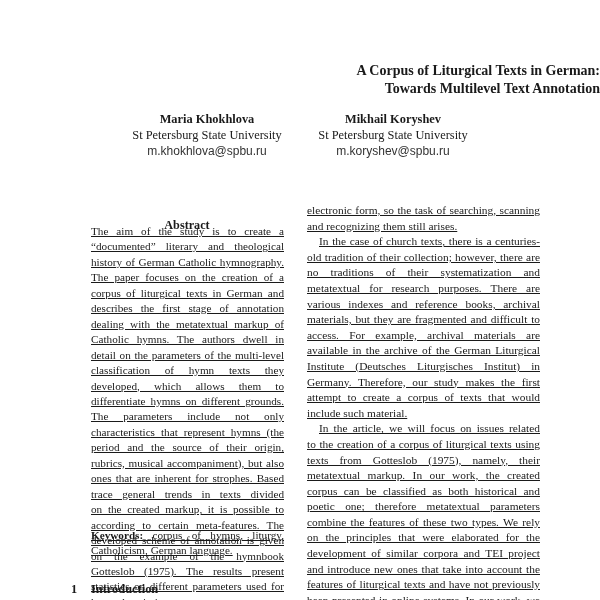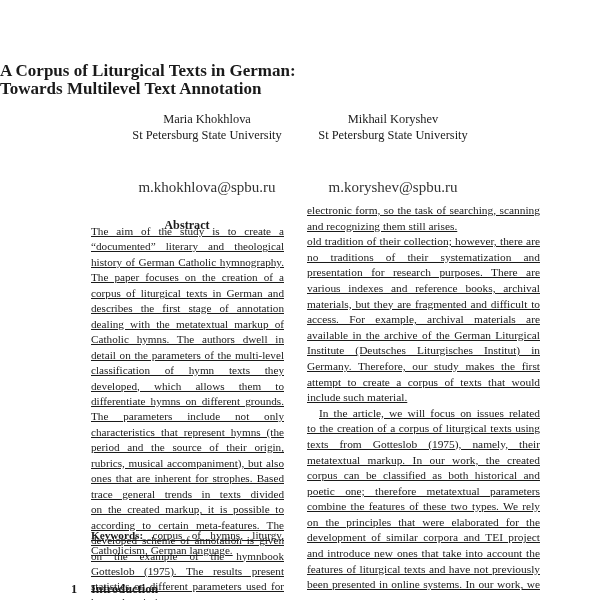--- a/index.html
+++ b/index.html
@@ -1,20 +1,20 @@
 <!DOCTYPE html>
 <html><head>
   <meta charset="utf-8">
   <style>
     html, body { margin: 0; padding: 0; background: #ffffff; }
     body { width: 600px; height: 600px; overflow: hidden; position: relative; font-family: "Liberation Serif", serif; color: #1a1a1a; }
-    .title { position: absolute; left: 0; width: 600px; top: 62px; text-align: left; font-weight: bold; font-size: 17px; line-height: 18px; }
+    .title { position: absolute; left: 0; width: 600px; top: 62px; text-align: right; font-weight: bold; font-size: 14px; line-height: 18px; }
     .author { position: absolute; top: 111px; width: 200px; text-align: center; font-size: 12.4px; line-height: 16px; }
-    .author .name { font-weight: normal; }
-    .author .email { font-family: Liberation Serif, serif; font-size: 15px; color: #333; margin-top: 36px; }
+    .author .name { font-weight: bold; }
+    .author .email { font-family: Liberation Sans, sans-serif; font-size: 12px; color: #333; }
     .author-1 { left: 107px; }
     .author-2 { left: 293px; }
     .abstract-heading { position: absolute; left: 91px; width: 192px; top: 218px; text-align: center; font-weight: bold; font-size: 12.2px; }
     .col { position: absolute; font-size: 11.2px; line-height: 15.45px; text-align: justify; }
     .col-left { left: 91px; width: 193px; top: 224px; }
     .col-right { left: 307px; width: 233px; top: 203px; font-size: 11.4px; line-height: 15.6px; }
     .line { display: block; text-align: justify; text-align-last: justify; white-space: nowrap; overflow: hidden; text-decoration: underline; }
     .line.last { text-align-last: left; }
     .keywords { position: absolute; left: 91px; width: 193px; top: 528px; font-size: 11.2px; line-height: 15.45px; }
     .keywords .kw-label { font-weight: bold; }
@@ -76,23 +76,24 @@
   <span class="line last">Catholicism, German language.</span>
 </div>
 
 <div class="section">
   <span class="num">1</span><span>Introduction</span>
 </div>
 
 <div class="col col-right" id="right-body">
     <span class="line">electronic form, so the task of searching, scanning</span>
     <span class="line last">and recognizing them still arises.</span>
+    <span class="line" style="text-indent: 12px;">In the case of church texts, there is a centuries-</span>
     <span class="line">old tradition of their collection; however, there are</span>
     <span class="line">no traditions of their systematization and</span>
-    <span class="line">presentation for research purposes. There are</span>
+    <span class="line">metatextual for research purposes. There are</span>
     <span class="line">various indexes and reference books, archival</span>
     <span class="line">materials, but they are fragmented and difficult to</span>
     <span class="line">access. For example, archival materials are</span>
     <span class="line">available in the archive of the German Liturgical</span>
     <span class="line">Institute (Deutsches Liturgisches Institut) in</span>
     <span class="line">Germany. Therefore, our study makes the first</span>
     <span class="line">attempt to create a corpus of texts that would</span>
     <span class="line last">include such material.</span>
     <span class="line" style="text-indent: 12px;">In the article, we will focus on issues related</span>
     <span class="line">to the creation of a corpus of liturgical texts using</span>

